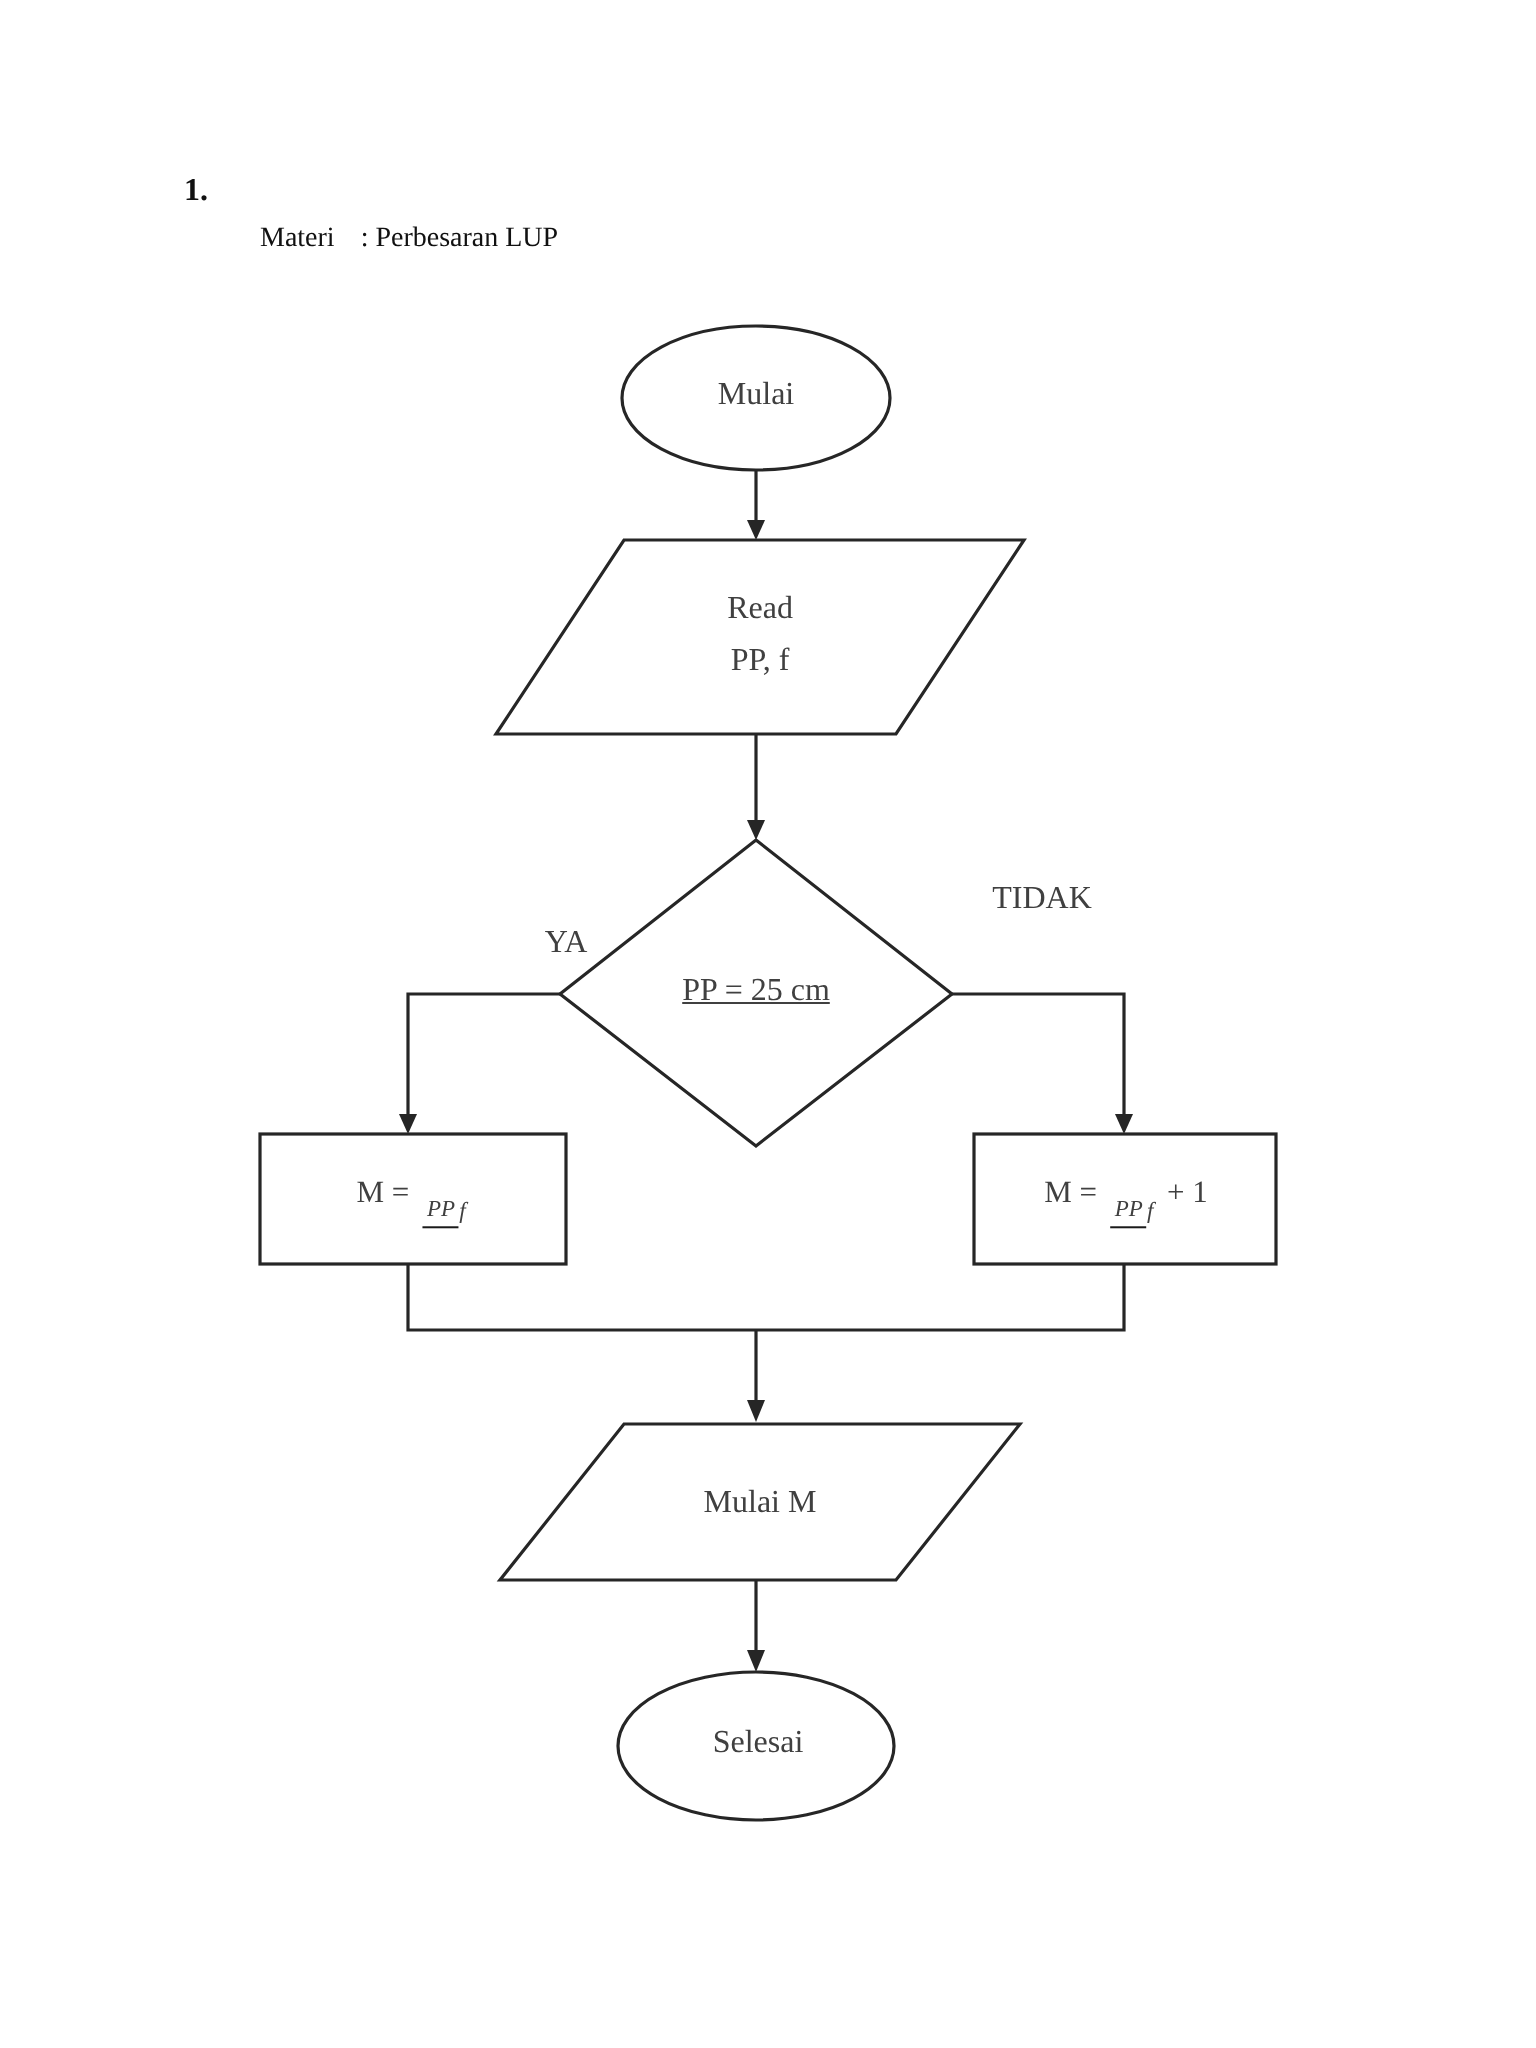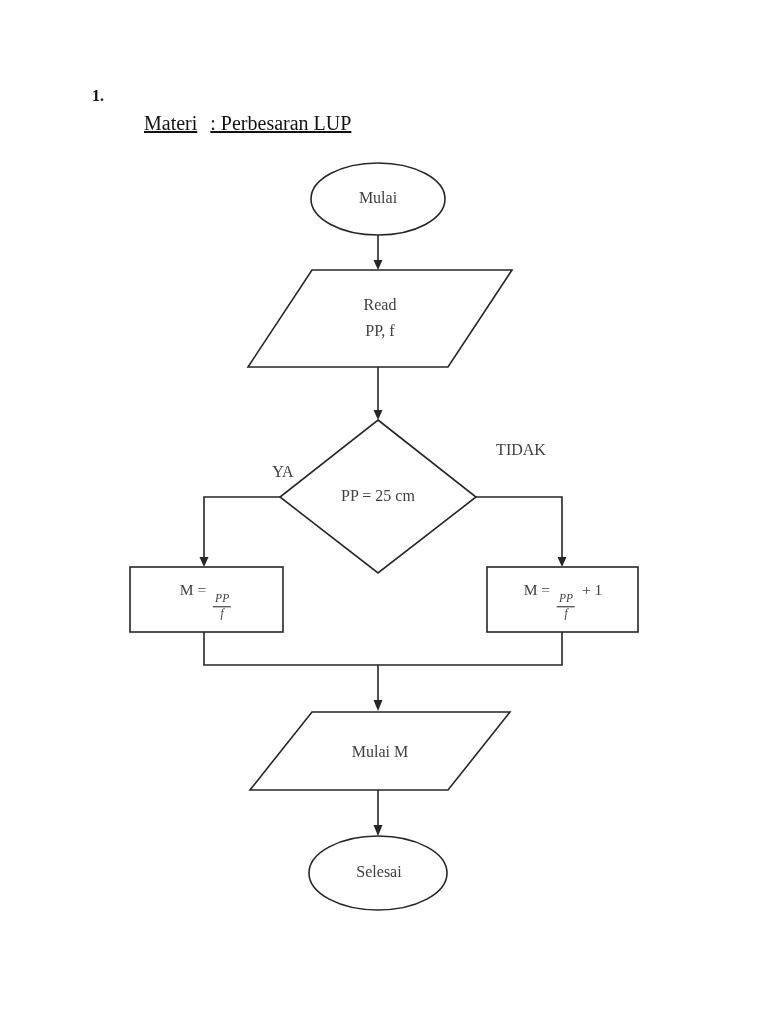--- a/index.html
+++ b/index.html
@@ -16,39 +16,38 @@
   .heading-number {
     left: 92px; top: 87px;
     font-weight: bold; font-size: 16px;
   }
   .heading-title {
     left: 130px; top: 87px;
     font-weight: bold; font-size: 16px;
     letter-spacing: 0.2px;
   }
   .subheading {
-    left: 144px; top: 112px;
-    font-size: 20px;
-    text-decoration: underline;
+    left: 130px; top: 112px;
+    font-size: 14px;
   }
   .subheading .materi-value { margin-left: 13px; }
   .chart-svg { position: absolute; left: 0; top: 0; }
   .node-label {
     position: absolute;
     transform: translate(-50%, -50%);
     font-size: 16px;
     white-space: nowrap;
     text-align: center;
     line-height: 26px;
     color: #404040;
   }
   .formula { font-size: 15.5px; }
   .frac {
     display: inline-flex;
-    flex-direction: column;
+    flex-direction: row;
     align-items: center;
     vertical-align: -7px;
     font-style: italic;
     font-size: 11.5px;
     line-height: 1.15;
     margin: 0 3px;
   }
   .frac .num {
     border-bottom: 1.2px solid #1a1a1a;
     padding: 0 2px 0.5px 2px;
@@ -105,21 +104,21 @@
     </g>
   </svg>
 
   <div class="node-label" style="left:378px; top:198px;">Mulai</div>
 
   <div class="node-label" style="left:380px; top:318px;">
     <div>Read</div>
     <div>PP, f</div>
   </div>
 
-  <div class="node-label" style="left:378px; top:496px;">PP = 25 cm</div>
+  <div class="node-label" style="left:378px; top:496px;text-decoration:underline;">PP = 25 cm</div>
 
   <div class="node-label" style="left:245px; top:472px;margin-left:38px;">YA</div>
 
   <div class="node-label" style="left:521px; top:450px;">TIDAK</div>
 
   <div class="node-label formula" style="left:207px; top:599px;">
     <span>M =</span>
     <span class="frac">
         <span class="num">PP</span>
         <span class="den">f</span>

